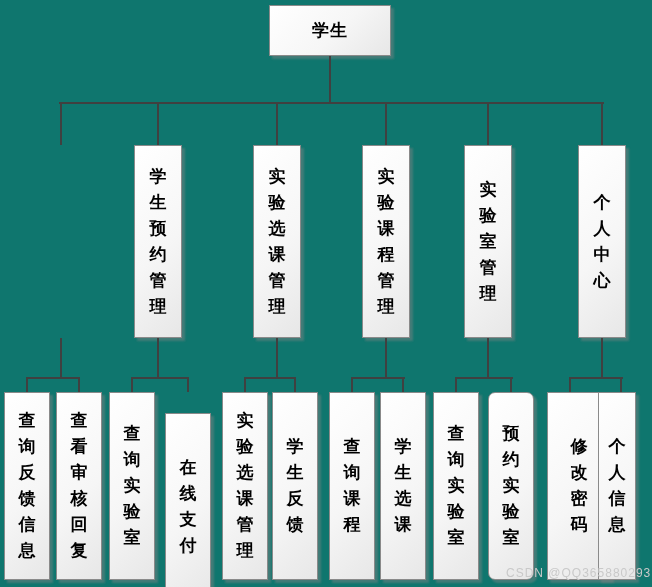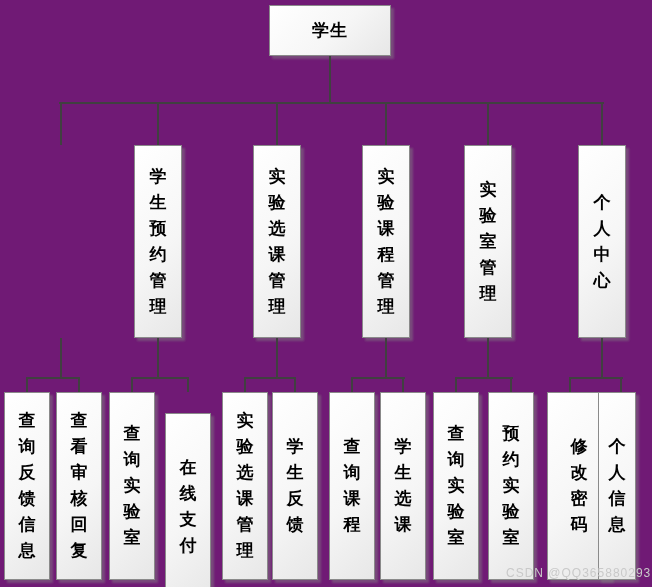--- a/index.html
+++ b/index.html
@@ -1,17 +1,17 @@
 <!DOCTYPE html>
 <html><head>
 <meta charset="utf-8">
 <style>
   html,body{margin:0;padding:0;background:#ffffff;}
   .canvas{
-    position:relative;width:652px;height:587px;background:#701a75;overflow:hidden;
+    position:relative;width:652px;height:587px;background:#0f766e;overflow:hidden;
     font-family:"Liberation Sans",sans-serif;
   }
   .box{
     position:absolute;box-sizing:border-box;
     border:1px solid #8a8a8a;
     background:linear-gradient(135deg,#ffffff 0%,#f6f6f6 55%,#e7e7e7 100%);
     box-shadow:3px 3px 2px rgba(130,130,130,0.45);
     display:flex;align-items:center;justify-content:center;
     color:#000;font-weight:700;
   }
@@ -110,21 +110,21 @@
   </div>
   <div class="box" style="left:329px;top:392px;width:46px;height:188px;">
     <span class="vtext">查询课程</span>
   </div>
   <div class="box" style="left:380px;top:392px;width:46px;height:188px;">
     <span class="vtext">学生选课</span>
   </div>
   <div class="box" style="left:433px;top:392px;width:46px;height:188px;">
     <span class="vtext">查询实验室</span>
   </div>
-  <div class="box" style="left:488px;top:392px;width:46px;height:188px;">
+  <div class="box" style="left:488px;top:392px;width:46px;height:188px;border-radius:7px;">
     <span class="vtext">预约实验室</span>
   </div>
   <div class="box" style="left:547px;top:392px;width:64px;height:188px;">
     <span class="vtext">修改密码</span>
   </div>
   <div class="box" style="left:598px;top:392px;width:38px;height:188px;">
     <span class="vtext">个人信息</span>
   </div>
 
   <div class="watermark" style="left:506px;top:566px;">CSDN @QQ365880293</div>

